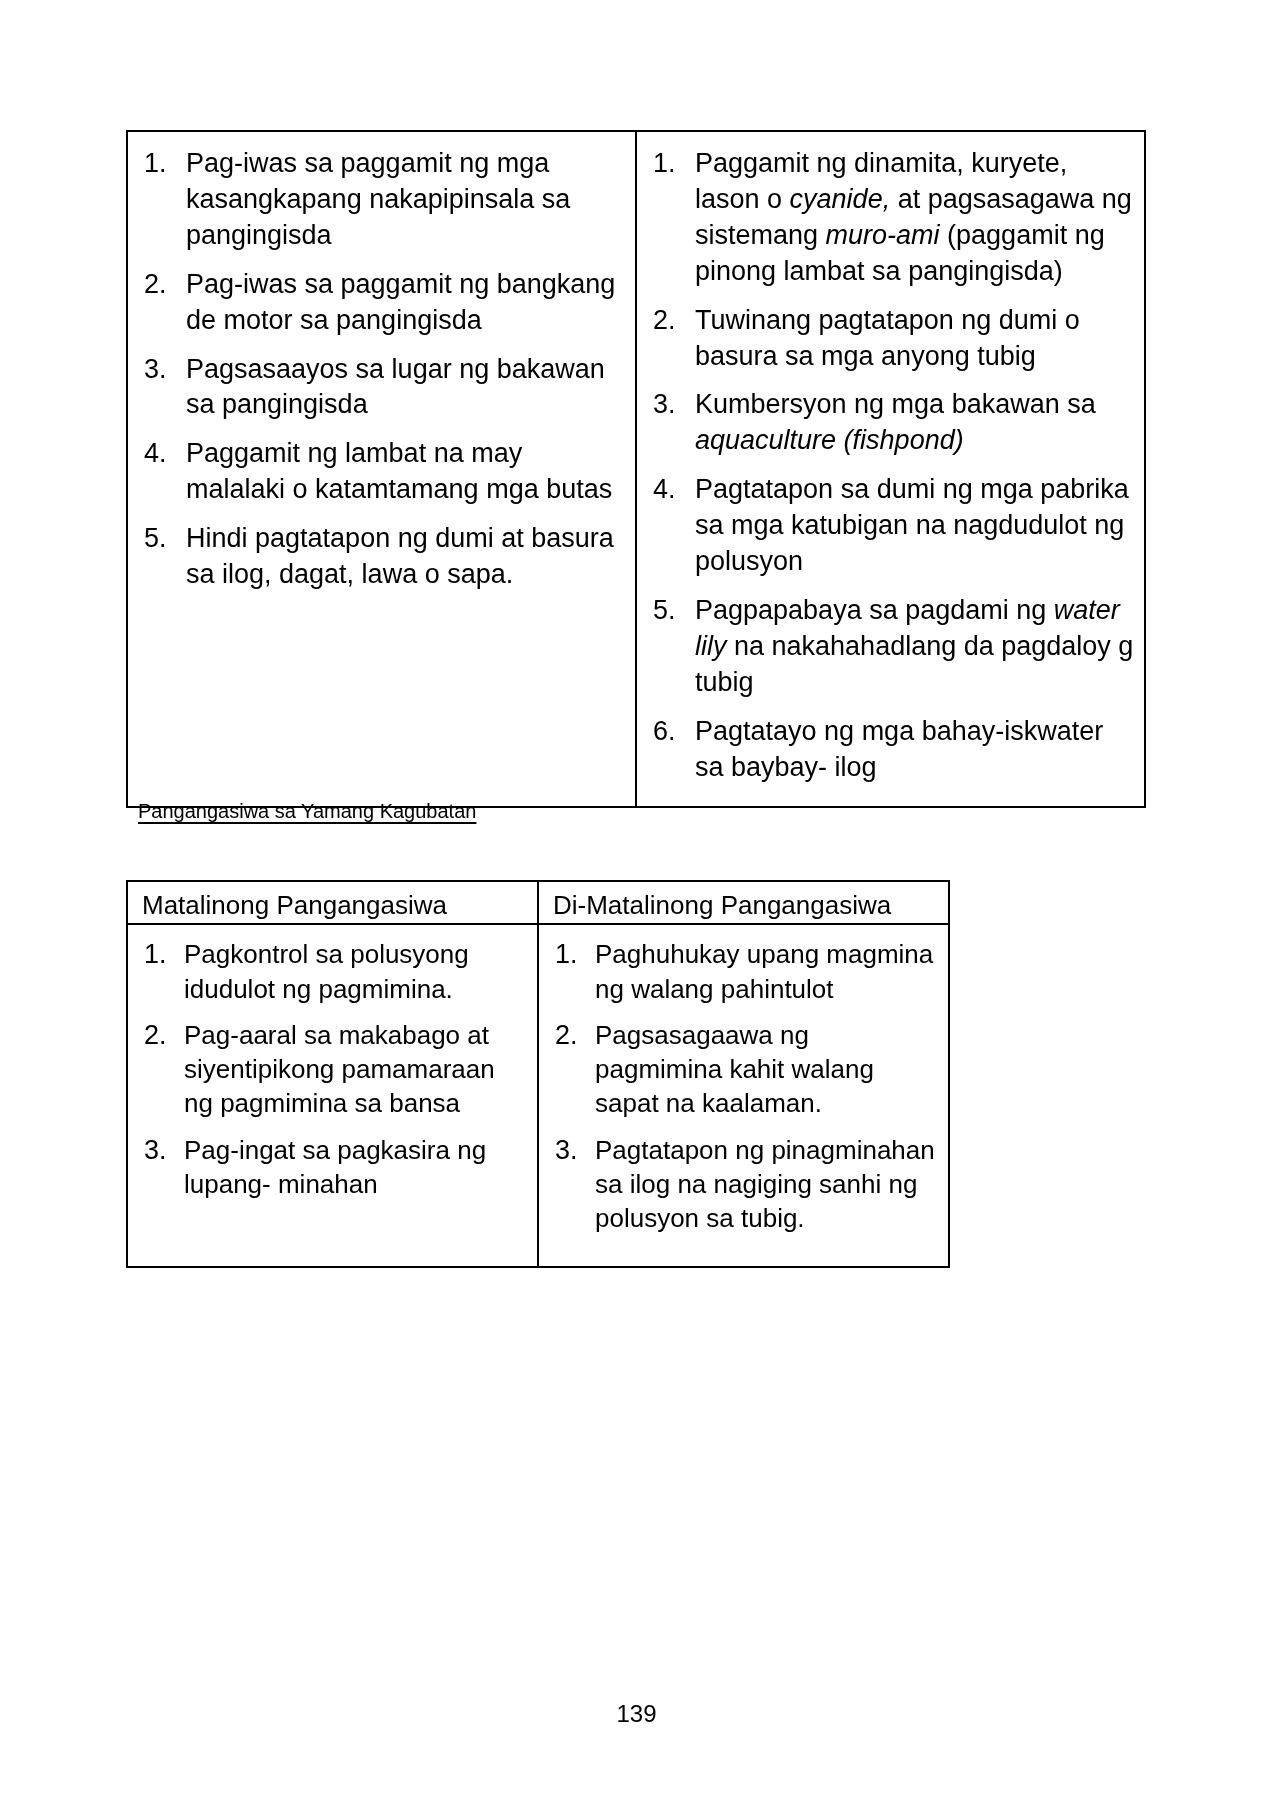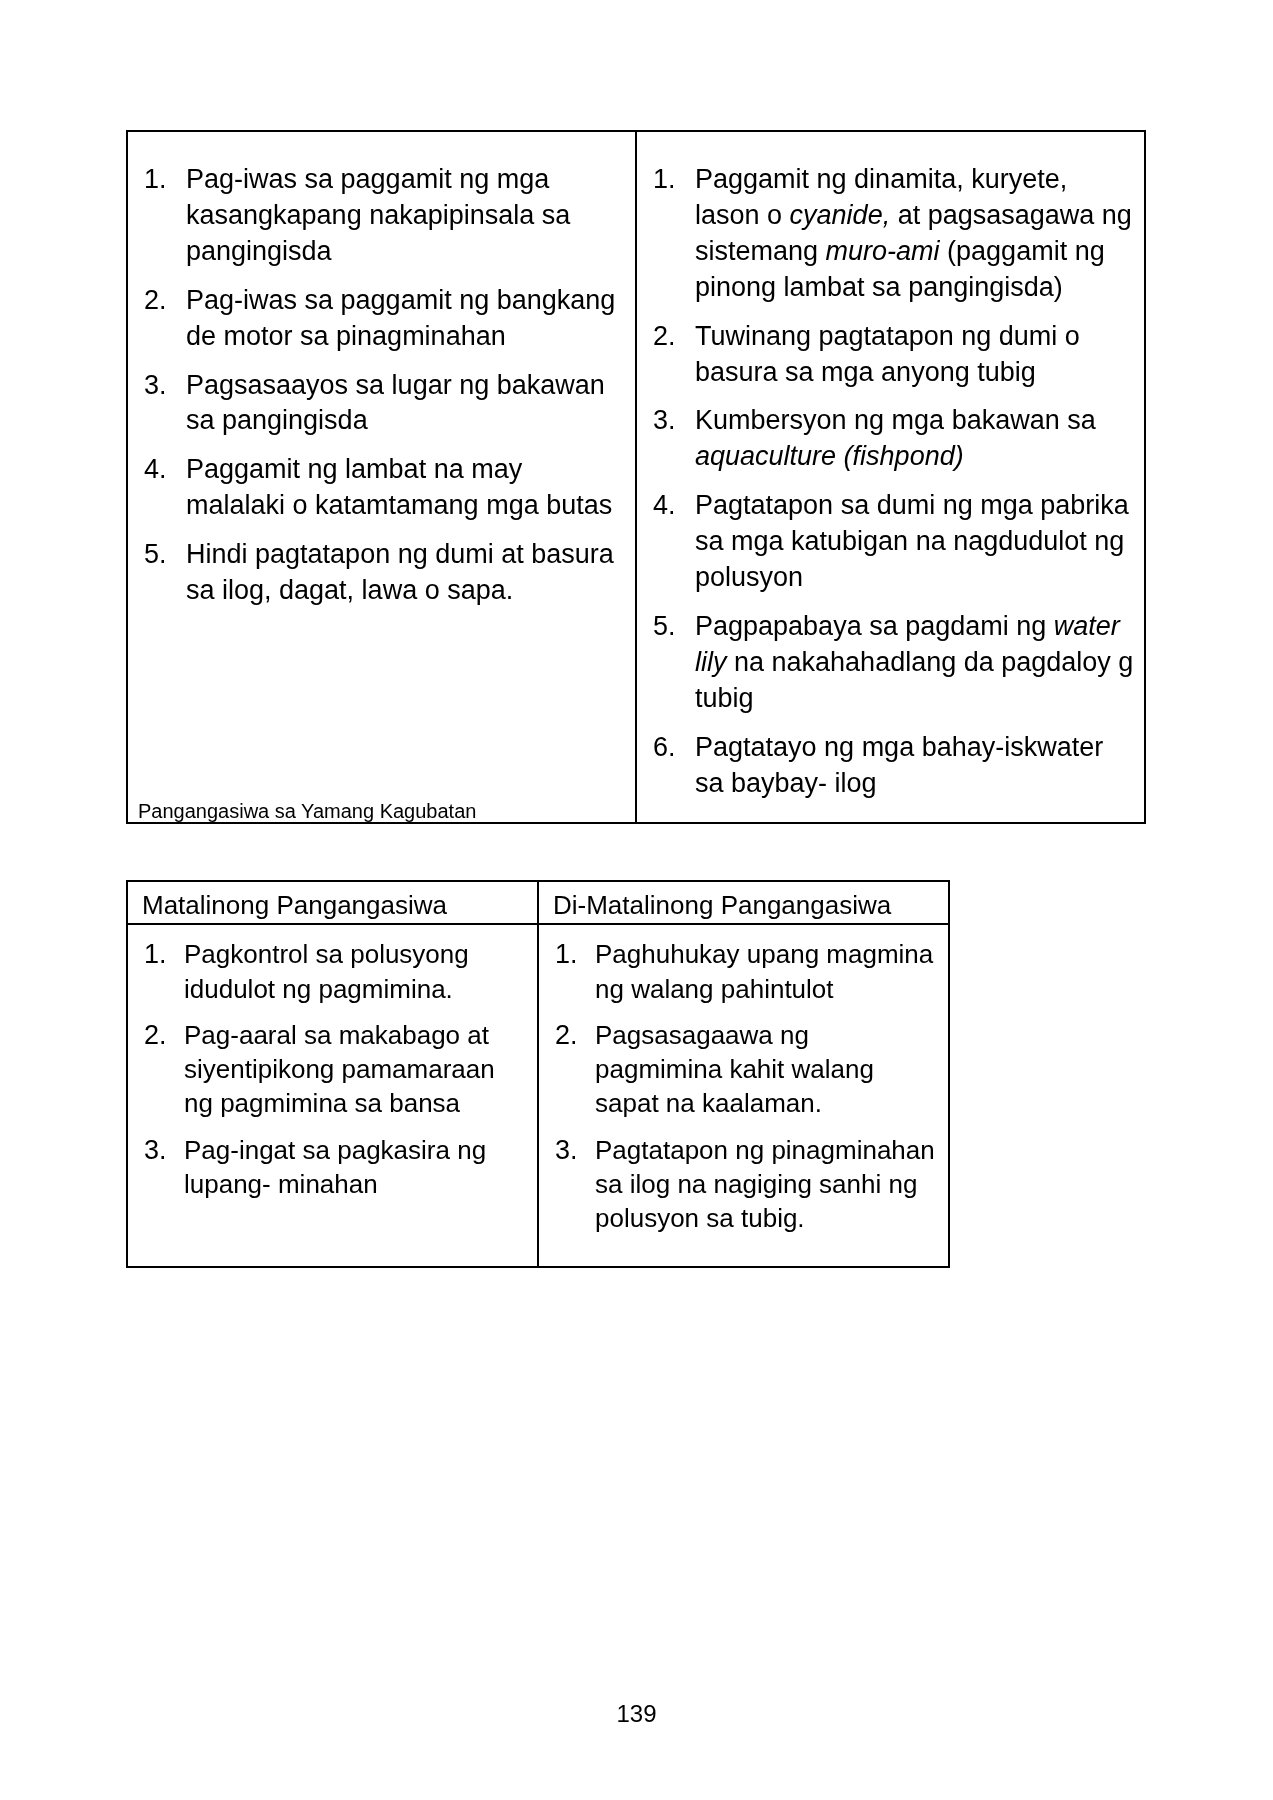--- a/index.html
+++ b/index.html
@@ -65,21 +65,21 @@
     font-weight: 400;
     text-align: left;
     padding: 8px 12px 2px 14px;
   }
 
   #table-one {
     left: 126px;
     top: 130px;
     width: 1020px;
   }
-  #table-one td { padding: 30px 10px 20px 14px; }
+  #table-one td { padding: 14px 10px 20px 14px; }
 
   #table-two {
     left: 126px;
     top: 880px;
     width: 824px;
   }
   #table-two td { padding: 12px 10px 18px 14px; margin-left: 20px; }
 
   .col-a { width: 50%; }
   .col-b { width: 50%; }
@@ -152,21 +152,21 @@
 
 <div class="page">
 
 
   <table id="table-one" class="doc-table">
     <tbody>
         <tr>
       <td class="col-a">
         <ol class="numlist">
           <li>Pag-iwas sa paggamit ng mga kasangkapang nakapipinsala sa pangingisda</li>
-          <li>Pag-iwas sa paggamit ng bangkang de motor sa pinagminahan</li>
+          <li>Pag-iwas sa paggamit ng bangkang de motor sa pangingisda</li>
           <li>Pagsasaayos sa lugar ng bakawan sa pangingisda</li>
           <li>Paggamit ng lambat na may malalaki o katamtamang mga butas</li>
           <li>Hindi pagtatapon ng dumi at basura sa ilog, dagat, lawa o sapa.</li>
         </ol>
       </td>
       <td class="col-b">
         <ol class="numlist">
           <li>Paggamit ng dinamita, kuryete, lason o <em>cyanide,</em> at pagsasagawa ng sistemang <em>muro-ami</em> (paggamit ng pinong lambat sa pangingisda)</li>
           <li>Tuwinang pagtatapon ng dumi o basura sa mga anyong tubig</li>
           <li>Kumbersyon ng mga bakawan sa <em>aquaculture (fishpond)</em></li>

